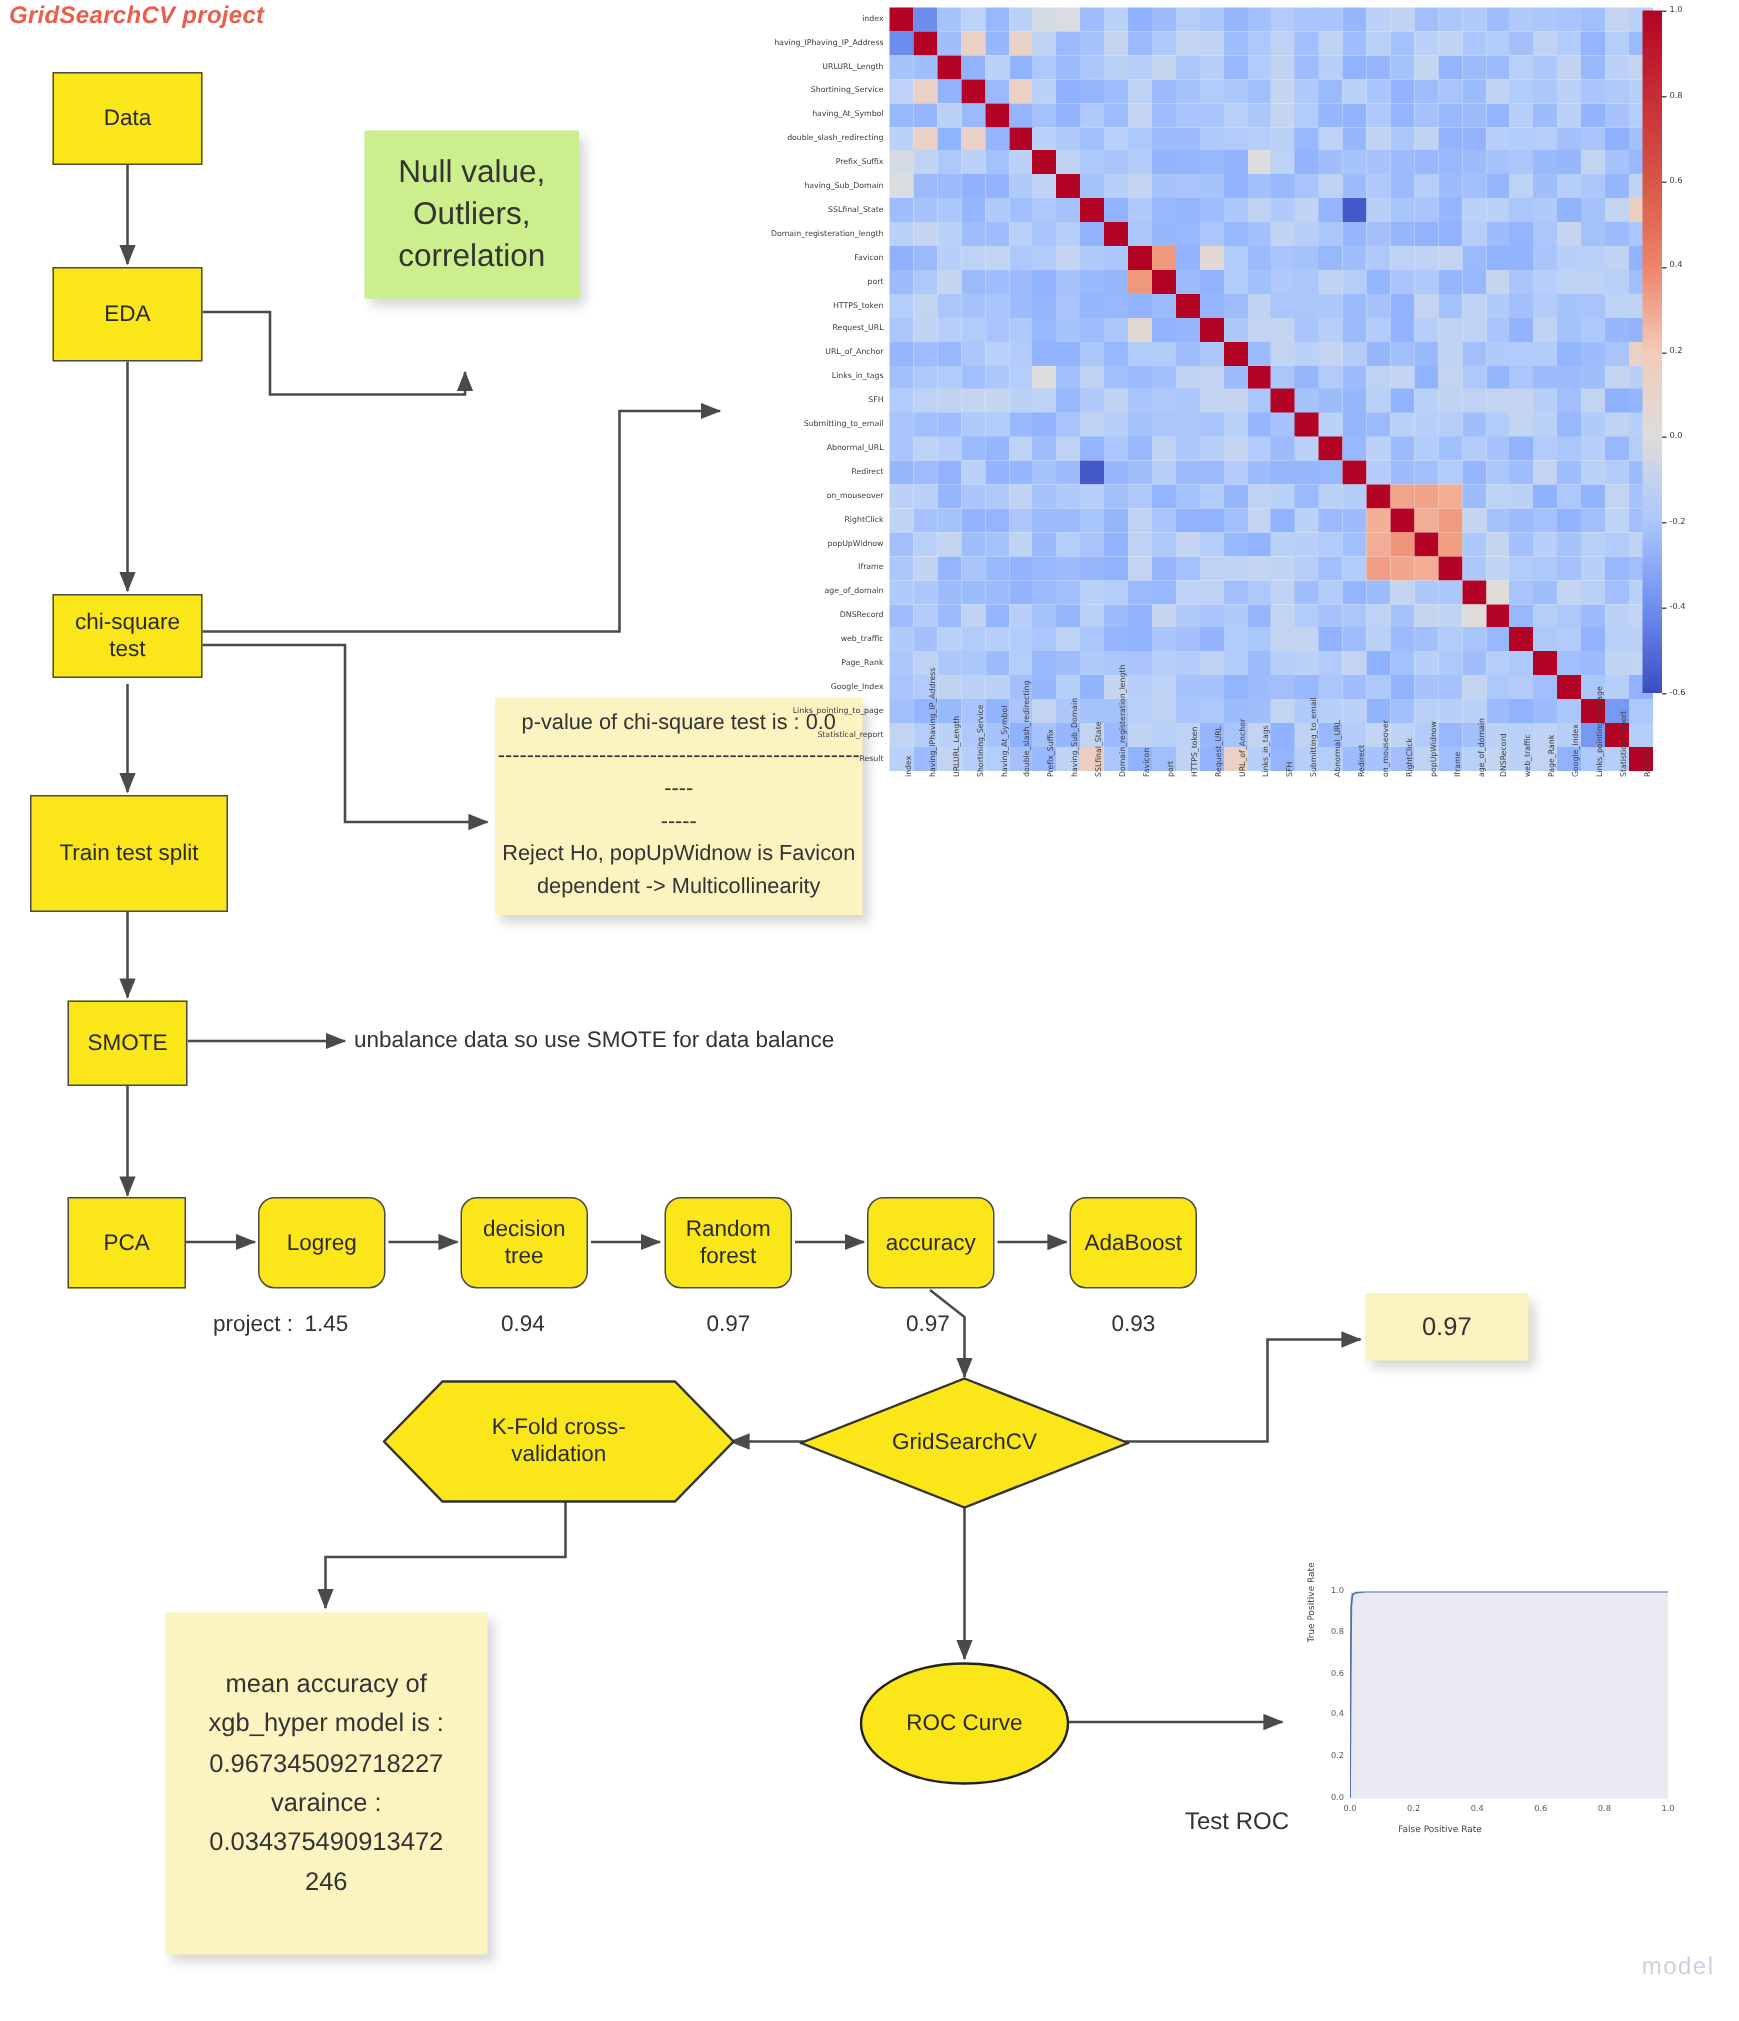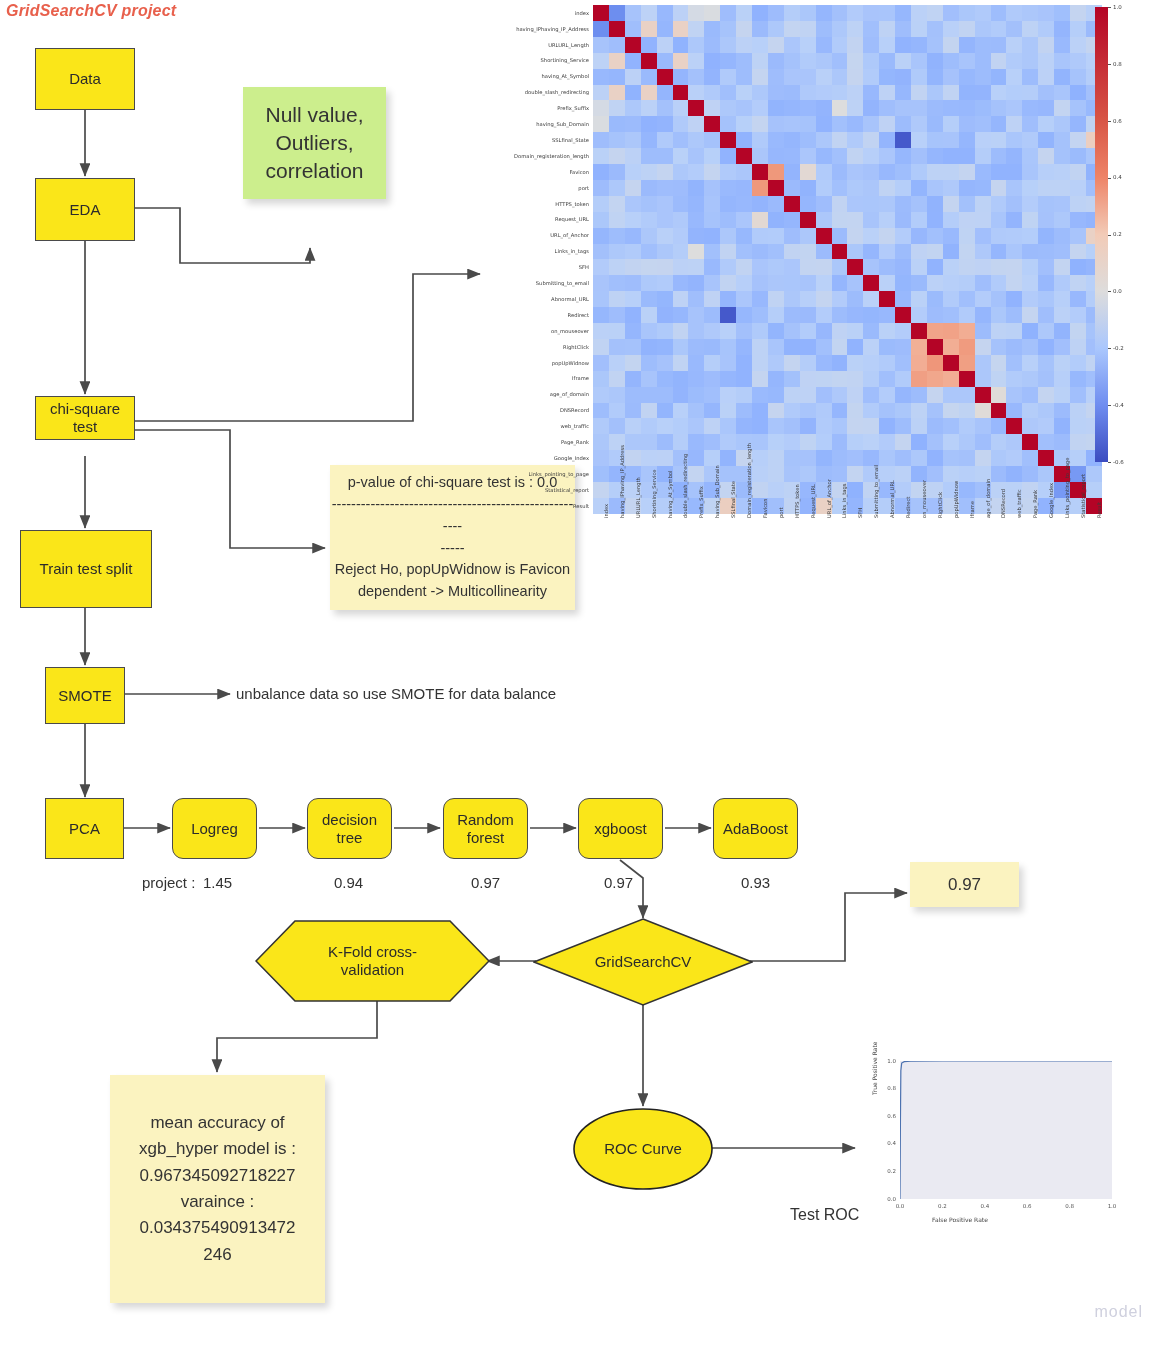--- a/index.html
+++ b/index.html
@@ -144,38 +144,38 @@
     <path d="M377,999 L377,1038 L217,1038 L217,1072" marker-end="url(#ah)"></path>
 
     <path d="M712,1148 L855,1148" marker-end="url(#ah)"></path>
   </g>
 </svg>
 
 <div class="abs node" style="left:35px;top:48px;width:100px;height:62px;">Data</div>
 
 <div class="abs node" style="left:35px;top:178px;width:100px;height:63px;">EDA</div>
 
-<div class="abs node" style="left:35px;top:396px;width:100px;height:44px;">chi-square
+<div class="abs node" style="left:35px;top:396px;width:100px;height:56px;">chi-square
 test</div>
 
 <div class="abs node" style="left:20px;top:530px;width:132px;height:78px;">Train test split</div>
 
 <div class="abs node" style="left:45px;top:667px;width:80px;height:57px;">SMOTE</div>
 
 <div class="abs node" style="left:45px;top:798px;width:79px;height:61px;">PCA</div>
 
 <div class="abs node rounded" style="left:172px;top:798px;width:85px;height:61px;">Logreg</div>
 
 <div class="abs node rounded" style="left:307px;top:798px;width:85px;height:61px;">decision
 tree</div>
 
 <div class="abs node rounded" style="left:443px;top:798px;width:85px;height:61px;">Random
 forest</div>
 
-<div class="abs node rounded" style="left:578px;top:798px;width:85px;height:61px;">xgboost</div>
+<div class="abs node rounded" style="left:578px;top:798px;width:85px;height:61px;">accuracy</div>
 
 <div class="abs node rounded" style="left:713px;top:798px;width:85px;height:61px;">AdaBoost</div>
 
 <div class="abs hexwrap" style="left:255px;top:920px;width:235px;height:82px;">
   <svg width="235" height="82" viewBox="0 0 235 82">
     <polygon points="40,1 195,1 234,41 195,81 40,81 1,41" fill="#FAE619" stroke="#333" stroke-width="1.6"></polygon>
   </svg>
   <div class="hexlabel">K-Fold cross-
 validation</div>
 </div>

